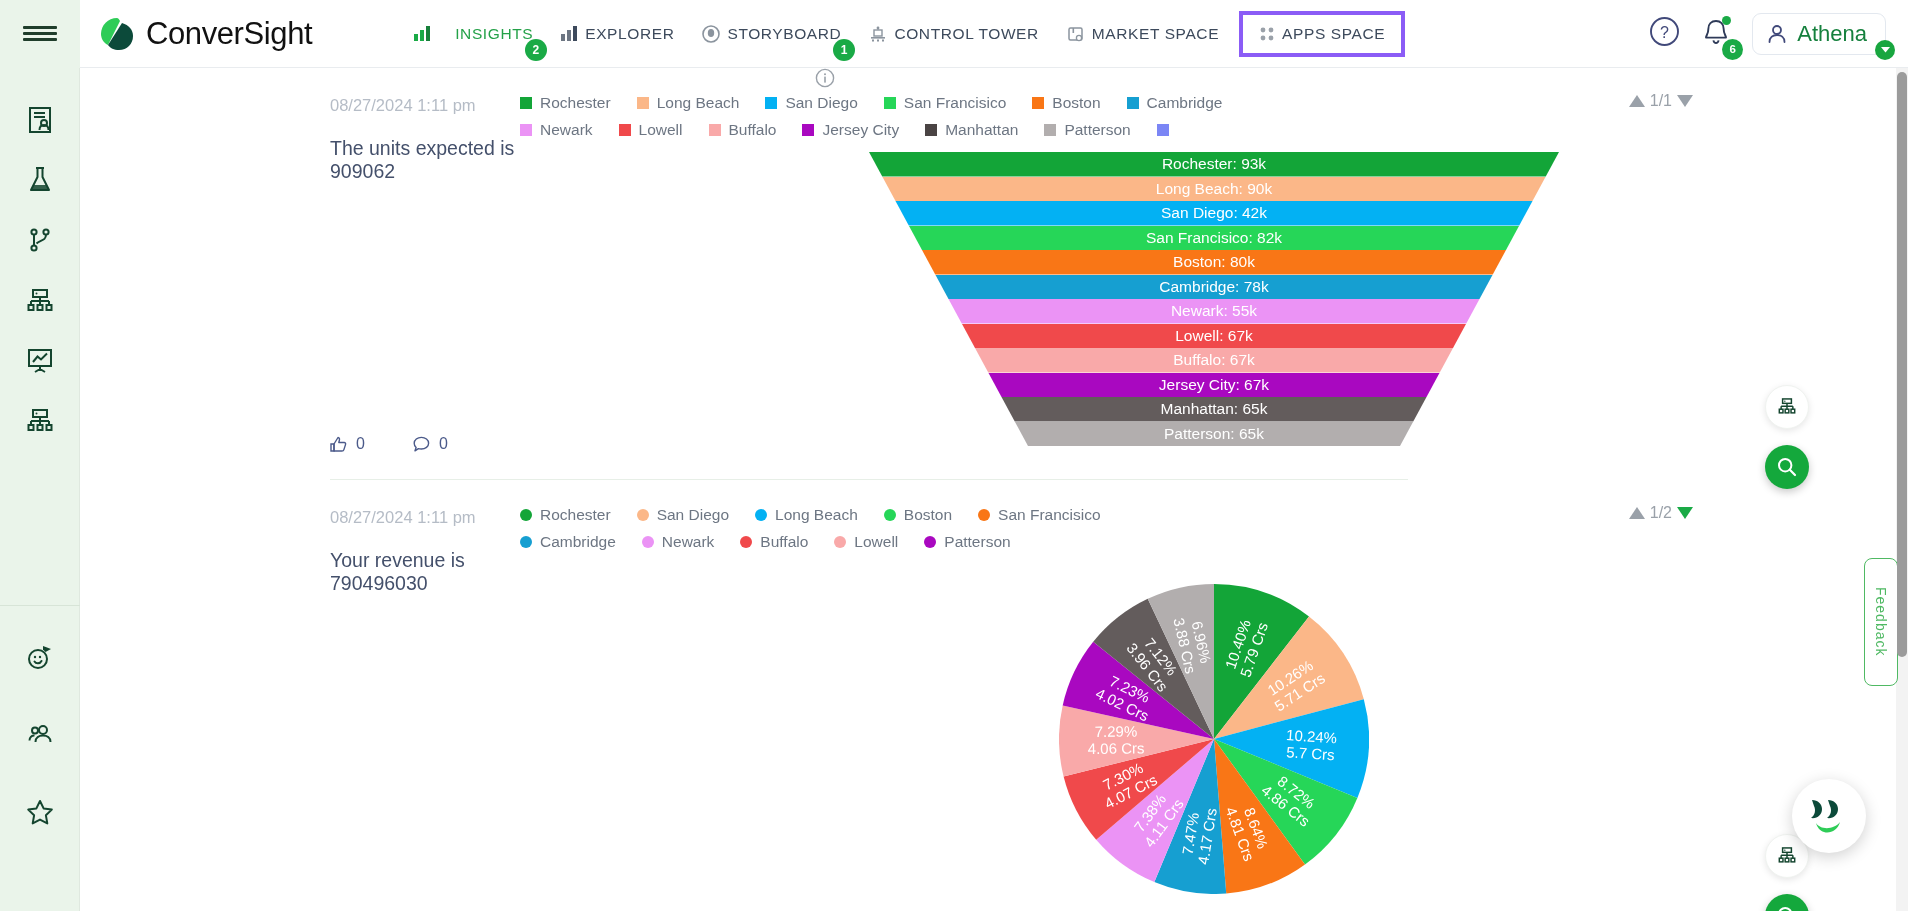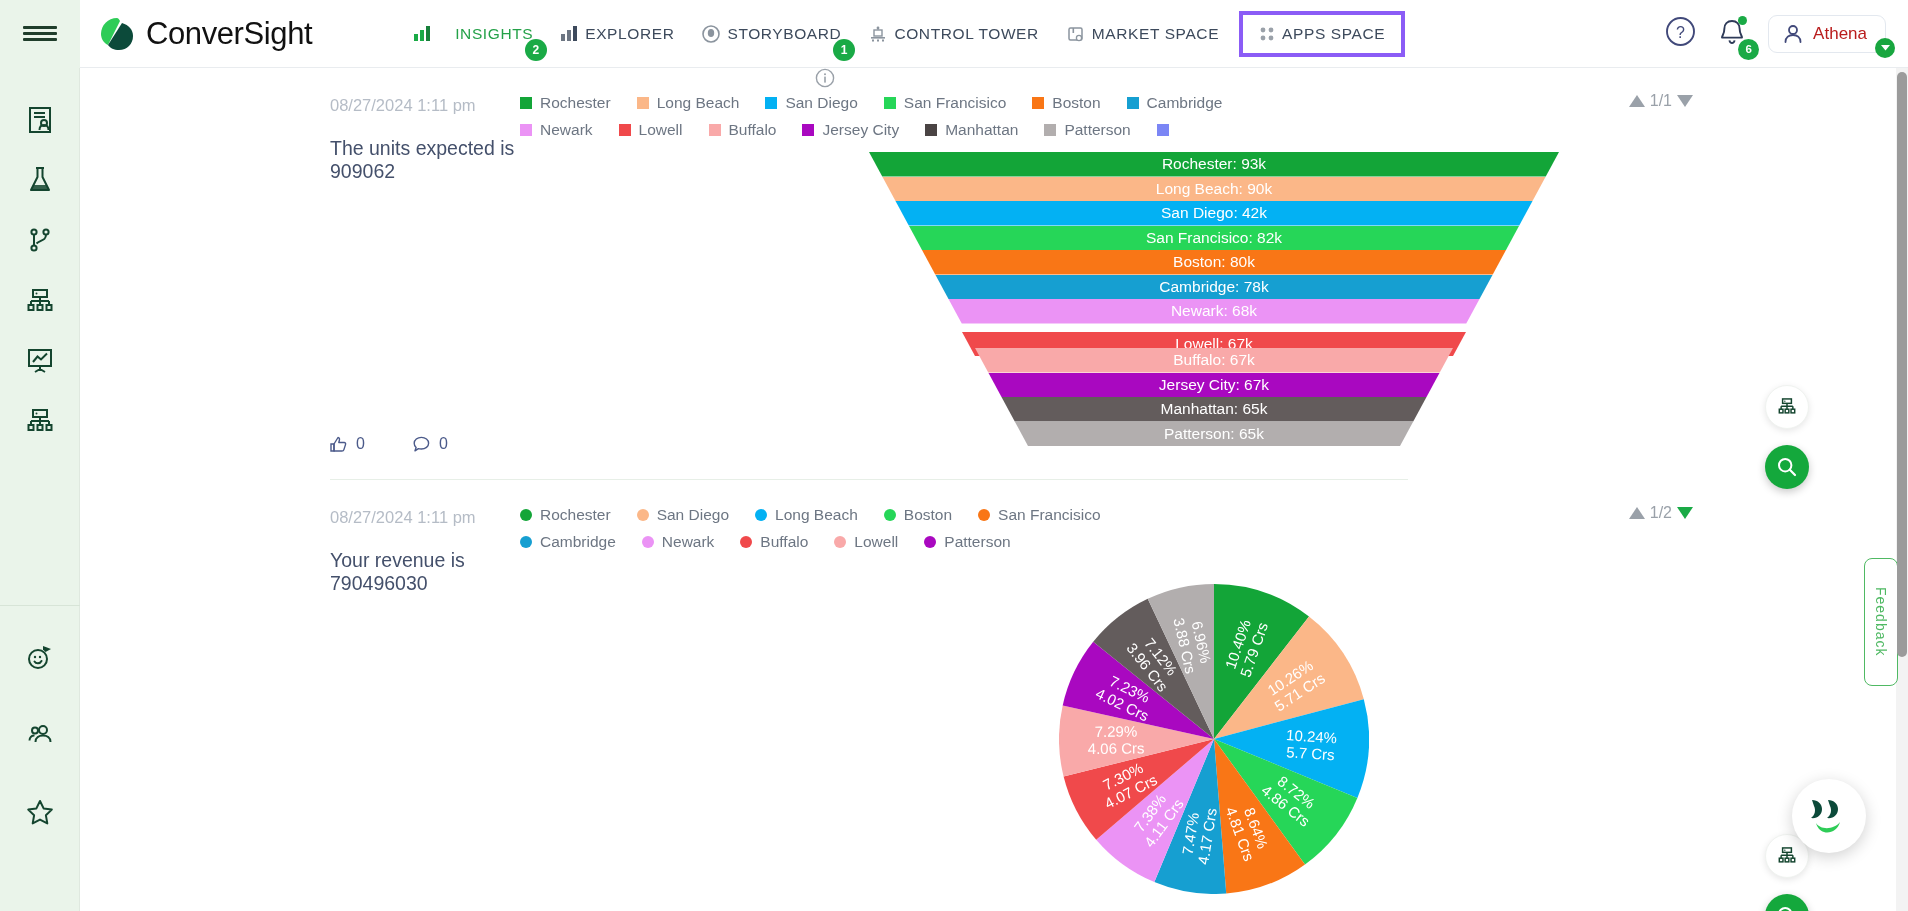--- a/index.html
+++ b/index.html
@@ -44,21 +44,21 @@
   .bell-badge {
     position:absolute; bottom:-9px; right:-13px; width:21px; height:21px;
     border-radius:50%; background:#1aaa46; color:#fff; font-size:11.5px;
     display:flex;align-items:center;justify-content:center; font-weight:bold;
   }
   #user-chip {
     display:flex; align-items:center; gap:9px;
     border:1px solid #e3e8ef; border-radius:9px;
     padding:7px 18px 7px 13px; position:relative; cursor:pointer;
   }
-  #user-name { font-size:17px; color:#b91c1c; }
+  #user-name { font-size:22px; color:#15803d; }
   #user-caret {
     position:absolute; right:-10px; bottom:-6px; width:20px; height:20px;
     border-radius:50%; background:#18a game; background:#18a63f;
     display:flex; align-items:center; justify-content:center;
   }
 
   
   #sidebar {
     position:absolute; top:68px; left:0; width:80px; height:843px;
     background:#eaf4ea; border-right:1px solid #dfe8df;
@@ -466,23 +466,23 @@
               <div style="position: absolute; left: 0px; width: 690px; height: 24.5px; top: 98px;">
                 <div style="position: absolute; inset: 0px; background: rgb(249, 118, 22); clip-path: polygon(53px 0px, 637px 0px, 623.75px 100%, 66.25px 100%);"></div>
                 <div class="funnel-label" style="top: 3.25px;">Boston: 80k</div>
               </div>
               <div style="position: absolute; left: 0px; width: 690px; height: 24.5px; top: 122.5px;">
                 <div style="position: absolute; inset: 0px; background: rgb(22, 159, 209); clip-path: polygon(66.25px 0px, 623.75px 0px, 610.5px 100%, 79.5px 100%);"></div>
                 <div class="funnel-label" style="top: 3.25px;">Cambridge: 78k</div>
               </div>
               <div style="position: absolute; left: 0px; width: 690px; height: 24.5px; top: 147px;">
                 <div style="position: absolute; inset: 0px; background: rgb(235, 147, 245); clip-path: polygon(79.5px 0px, 610.5px 0px, 597.25px 100%, 92.75px 100%);"></div>
-                <div class="funnel-label" style="top: 3.25px;">Newark: 68k</div>
-              </div>
-              <div style="position: absolute; left: 0px; width: 690px; height: 24.5px; top: 171.5px; margin-top: 8px;">
+                <div class="funnel-label" style="top: 3.25px;">Newark: 55k</div>
+              </div>
+              <div style="position: absolute; left: 0px; width: 690px; height: 24.5px; top: 171.5px;">
                 <div style="position: absolute; inset: 0px; background: rgb(240, 73, 75); clip-path: polygon(92.75px 0px, 597.25px 0px, 584px 100%, 106px 100%);"></div>
                 <div class="funnel-label" style="top: 3.25px;">Lowell: 67k</div>
               </div>
               <div style="position: absolute; left: 0px; width: 690px; height: 24.5px; top: 196px;">
                 <div style="position: absolute; inset: 0px; background: rgb(249, 169, 169); clip-path: polygon(106px 0px, 584px 0px, 570.75px 100%, 119.25px 100%);"></div>
                 <div class="funnel-label" style="top: 3.25px;">Buffalo: 67k</div>
               </div>
               <div style="position: absolute; left: 0px; width: 690px; height: 24.5px; top: 220.5px;">
                 <div style="position: absolute; inset: 0px; background: rgb(169, 8, 192); clip-path: polygon(119.25px 0px, 570.75px 0px, 557.5px 100%, 132.5px 100%);"></div>
                 <div class="funnel-label" style="top: 3.25px;">Jersey City: 67k</div>

